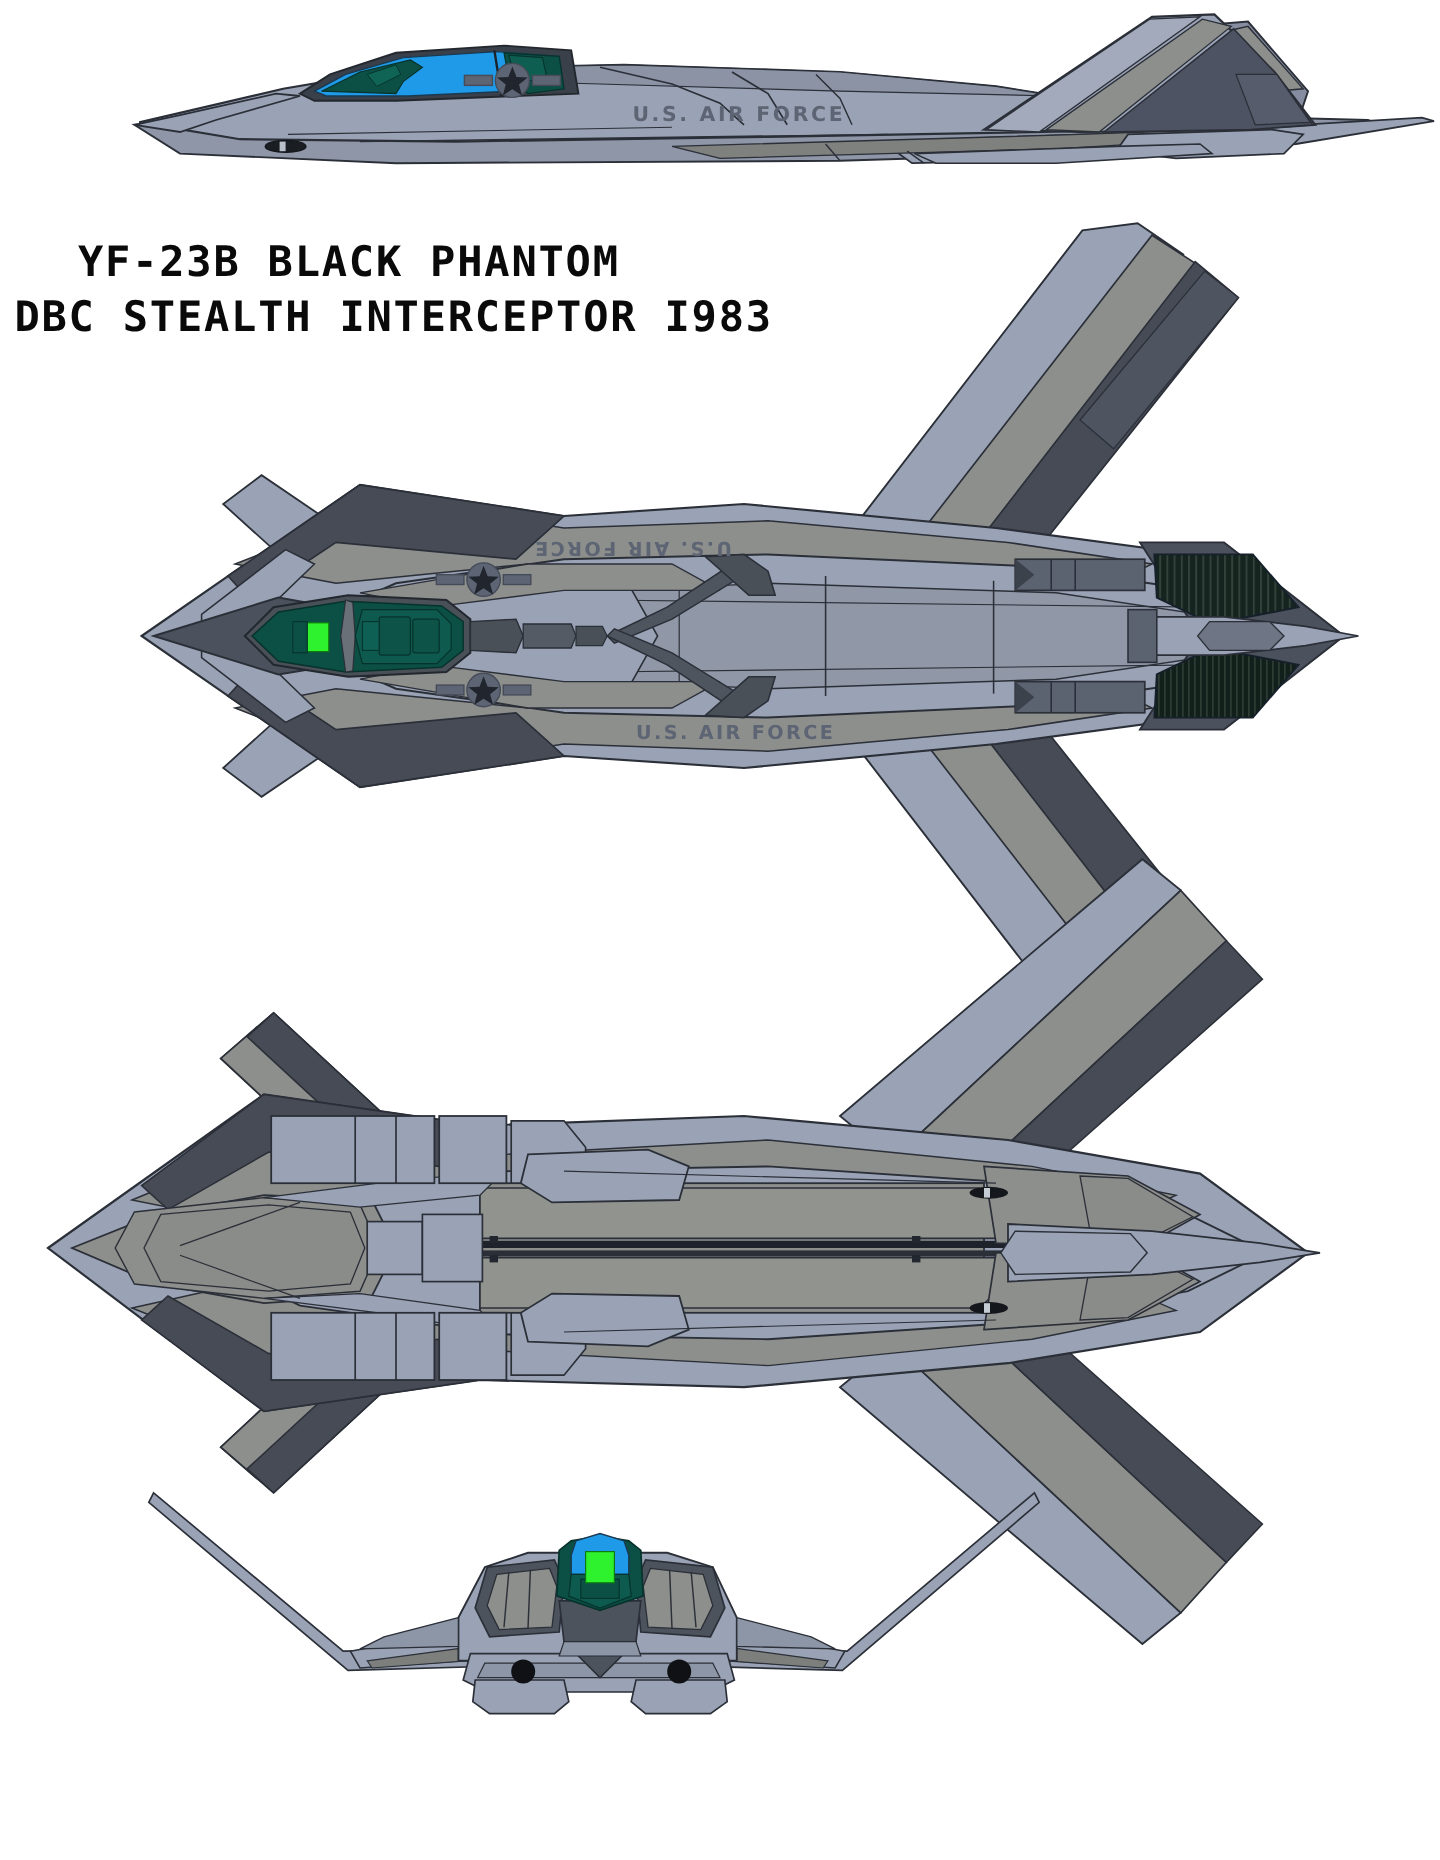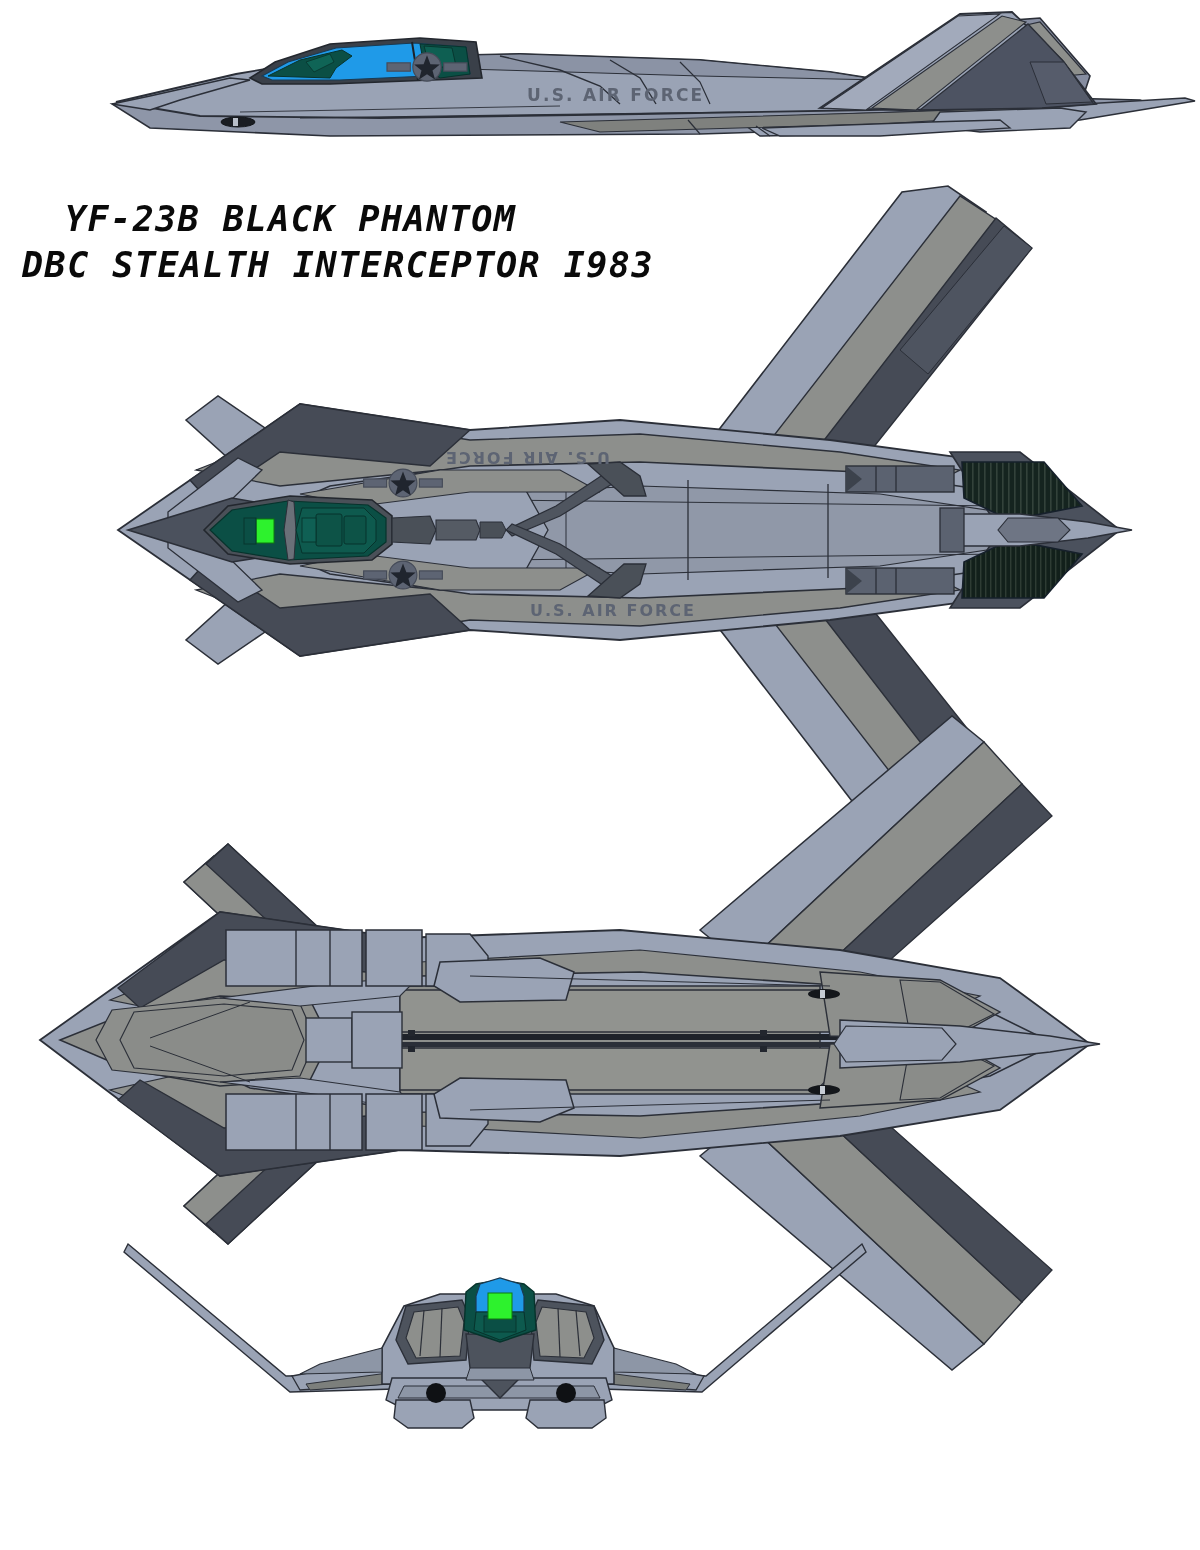--- a/index.html
+++ b/index.html
@@ -23,33 +23,32 @@
     top: 0;
     width: 1200px;
     height: 1550px;
   }
   .title-block {
     position: absolute;
     left: 10px;
     top: 196px;
     width: 660px;
     user-select: none;
-    font-style: italic;
   }
   .title-line {
     font-family: "DejaVu Sans Mono", "Liberation Mono", monospace;
     font-weight: bold;
     font-size: 35px;
     letter-spacing: 1.5px;
     color: #0a0a0a;
     line-height: 46px;
     white-space: nowrap;
   }
   .title-line.l1 { padding-left: 55px; }
-  .title-line.l2 { padding-left: 2px; margin-left: 10px; }
+  .title-line.l2 { padding-left: 2px; }
   text.stencil {
     font-family: "DejaVu Sans", "Liberation Sans", sans-serif;
     font-weight: bold;
     fill: #5d6473;
   }
 </style>
 </head>
 <body>
 
 <div id="sheet">

